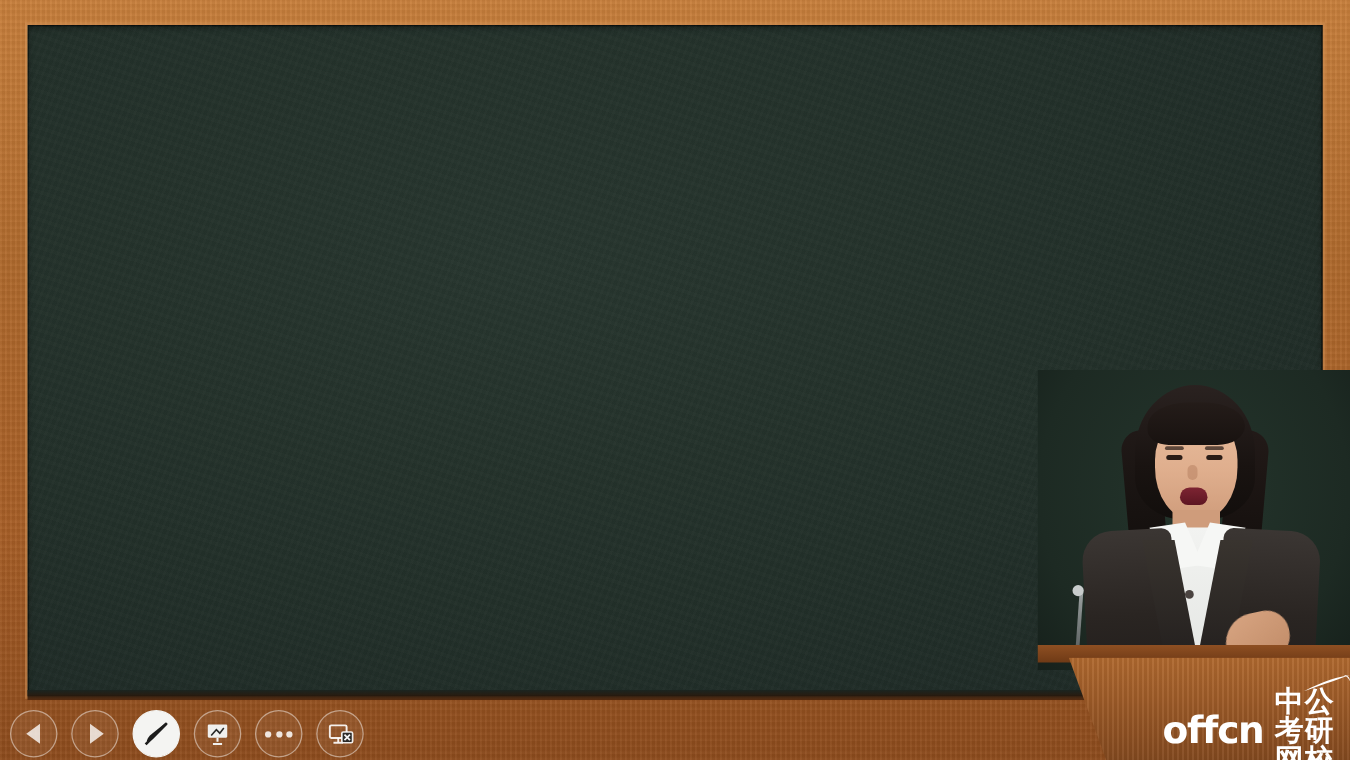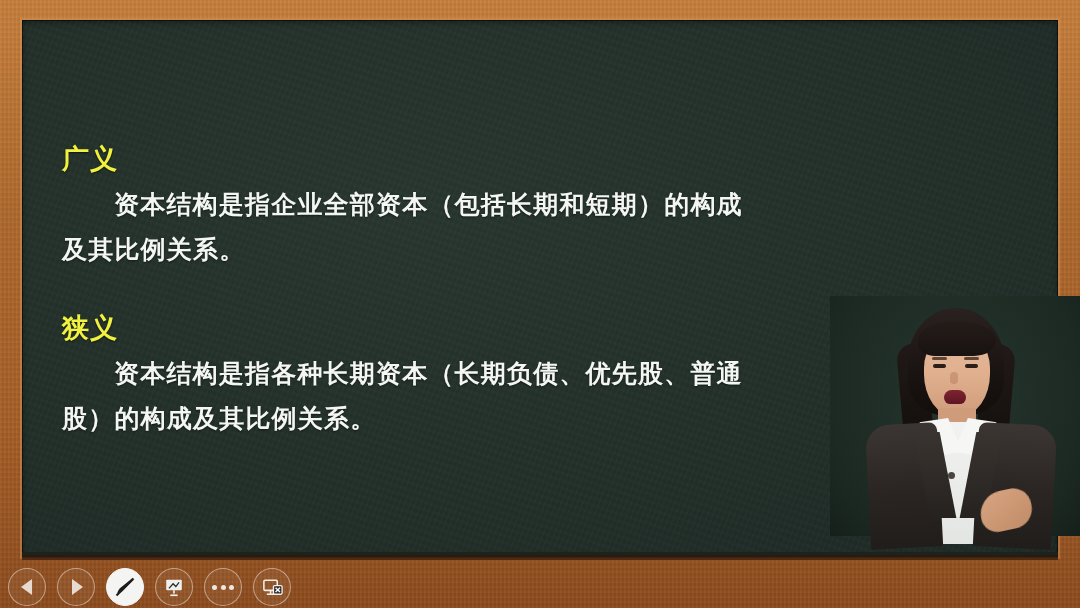--- a/index.html
+++ b/index.html
@@ -389,26 +389,20 @@
   <div class="frame">
     <div class="frame-grain"></div>
     <div class="frame-grain-v"></div>
   </div>
 
   <div class="board">
     <div class="board-noise"></div>
   </div>
   <div class="board-ledge"></div>
 
-  <div class="slide-text">
-    <p class="heading">广义</p>
-    <p class="body-text">资本结构是指企业全部资本（包括长期和短期）的构成及其比例关系。</p>
-    <p class="heading heading-2">狭义</p>
-    <p class="body-text">资本结构是指各种长期资本（长期负债、优先股、普通股）的构成及其比例关系。</p>
-  </div>
 
   <div class="presenter">
     <div class="p-bg"></div>
     <div class="p-hair-left"></div>
     <div class="p-hair-right"></div>
     <div class="p-hair"></div>
     <div class="p-face"></div>
     <div class="p-fringe"></div>
     <div class="p-brow left"></div>
     <div class="p-brow right"></div>
@@ -420,20 +414,35 @@
     <div class="p-shirt"></div>
     <div class="p-collar-l"></div>
     <div class="p-collar-r"></div>
     <div class="p-jacket-l"></div>
     <div class="p-jacket-r"></div>
     <div class="p-lapel-l"></div>
     <div class="p-lapel-r"></div>
     <div class="p-mic"></div>
     <div class="p-hand"></div>
 
+    <div class="podium">
+      <div class="podium-mic"></div>
+      <div class="podium-mic-head"></div>
+      <div class="podium-top"></div>
+      <div class="podium-face"></div>
+      <div class="podium-grain"></div>
+      <div class="logo">
+        <span class="logo-mark">offcn</span>
+        <svg class="logo-swoosh" viewBox="0 0 40 16">
+          <path d="M1 14 C10 11, 24 6, 38 1 C30 2, 16 6, 1 14 Z" fill="#ffffff"></path>
+          <path d="M33 1 C36 2, 37 4, 38 6 C38 3, 36 1, 33 1 Z" fill="#ffffff"></path>
+        </svg>
+        <span class="logo-cn">中公考研网校</span>
+      </div>
+    </div>
   </div>
 
   <div class="toolbar">
 
     <div class="tb-btn">
       <span class="tri left tb-ico"></span>
     </div>
 
     <div class="tb-btn">
       <span class="tri right tb-ico"></span>

